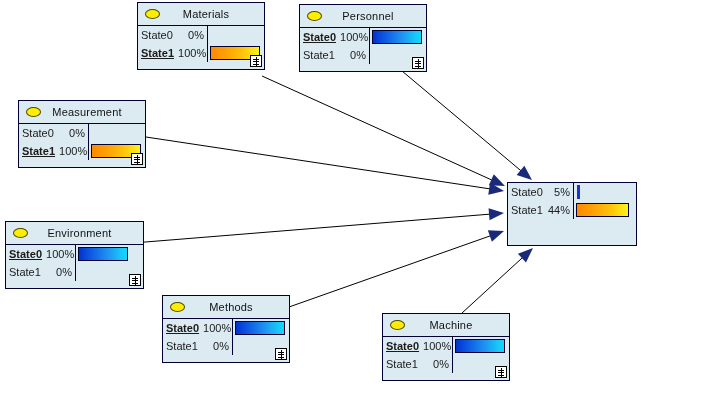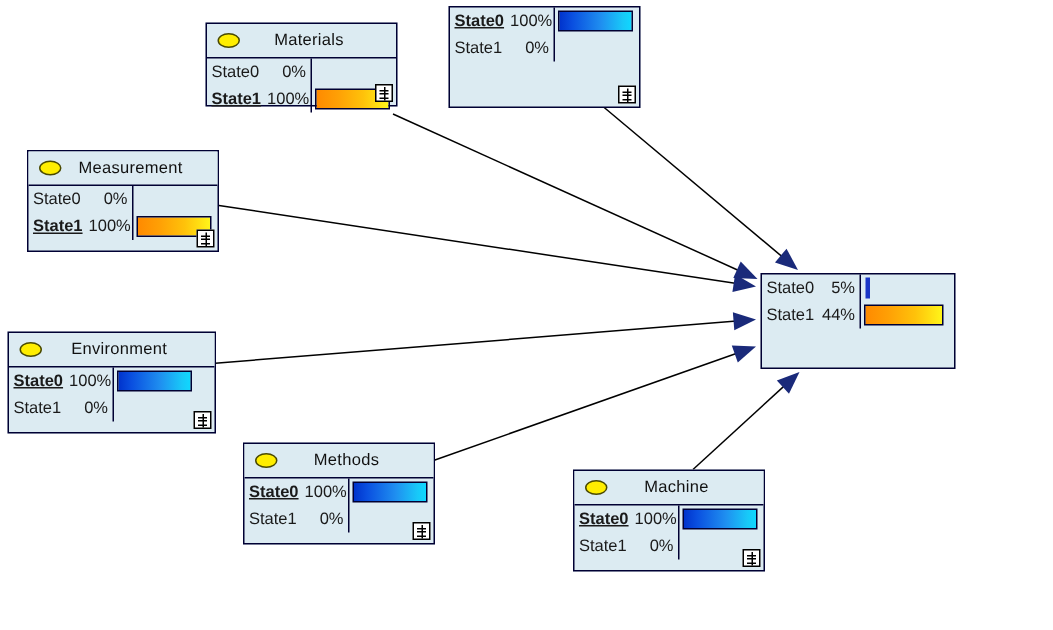--- a/index.html
+++ b/index.html
@@ -175,21 +175,21 @@
       </g>
       <g>
         <line x1="289" y1="307" x2="491.74323203315583" y2="235.33262495572168" stroke="#000000" stroke-width="1"></line>
         <polygon points="504,231 491.85724847935904,241.65615247206847 487.8579023663852,230.34221281036616" fill="#1a2a7a"></polygon>
       </g>
       <g>
         <line x1="462" y1="313" x2="523.4113922459111" y2="256.77830287346166" stroke="#000000" stroke-width="1"></line>
         <polygon points="533,248 525.9877462253412,262.55432227895835 517.884697419069,253.70329973672244" fill="#1a2a7a"></polygon>
       </g>
     </svg>
-<div class="node" style="left: 137px; top: 15px; width: 128px; height: 56px;">
+<div class="node" style="left: 137px; top: 2px; width: 128px; height: 68px;">
       <div class="node-header">
         <span class="node-icon"></span>
         <span class="node-title">Materials</span>
       </div>
       <div class="node-body">
         <div class="state-col" style="width: 70px;">
           <div class="state-row">
             <span class="state-name">State0</span>
             <span class="state-pct">0%</span>
           </div>
@@ -206,20 +206,24 @@
         </div>
       </div>
       <div class="handle">
         <i class="l1"></i>
         <i class="l2"></i>
         <i class="l3"></i>
         <i class="v"></i>
       </div>
     </div>
     <div class="node" style="left: 299px; top: 4px; width: 128px; height: 68px;">
+      <div class="node-header">
+        <span class="node-icon"></span>
+        <span class="node-title">Personnel</span>
+      </div>
       <div class="node-body">
         <div class="state-col" style="width: 70px;">
           <div class="state-row">
             <span class="state-name evidence">State0</span>
             <span class="state-pct">100%</span>
           </div>
           <div class="state-row">
             <span class="state-name">State1</span>
             <span class="state-pct">0%</span>
           </div>

